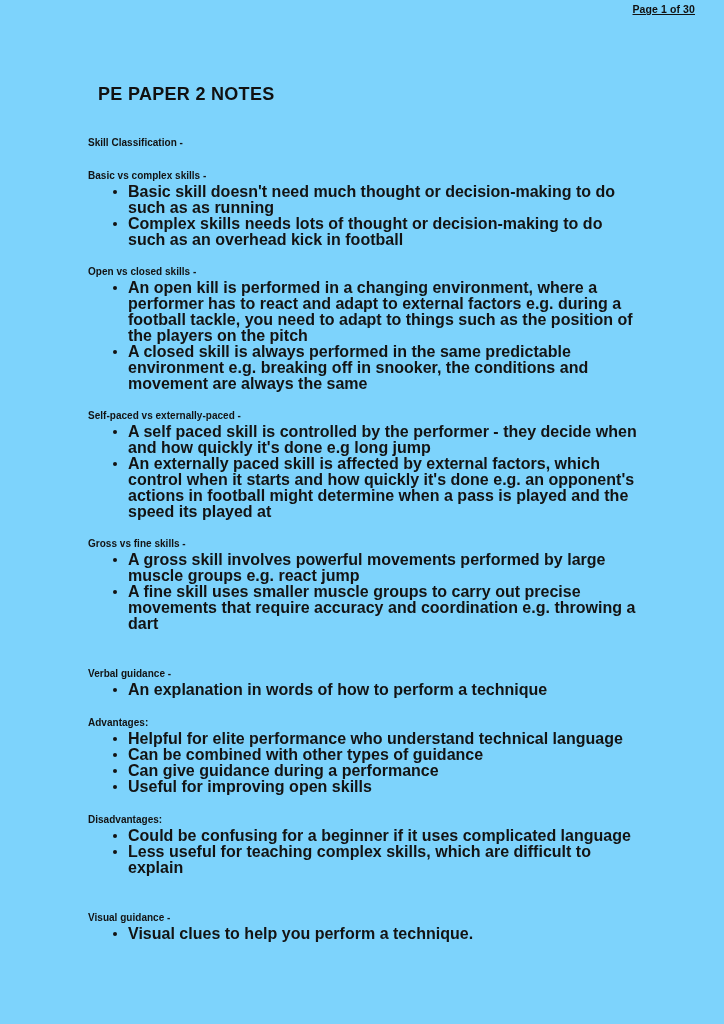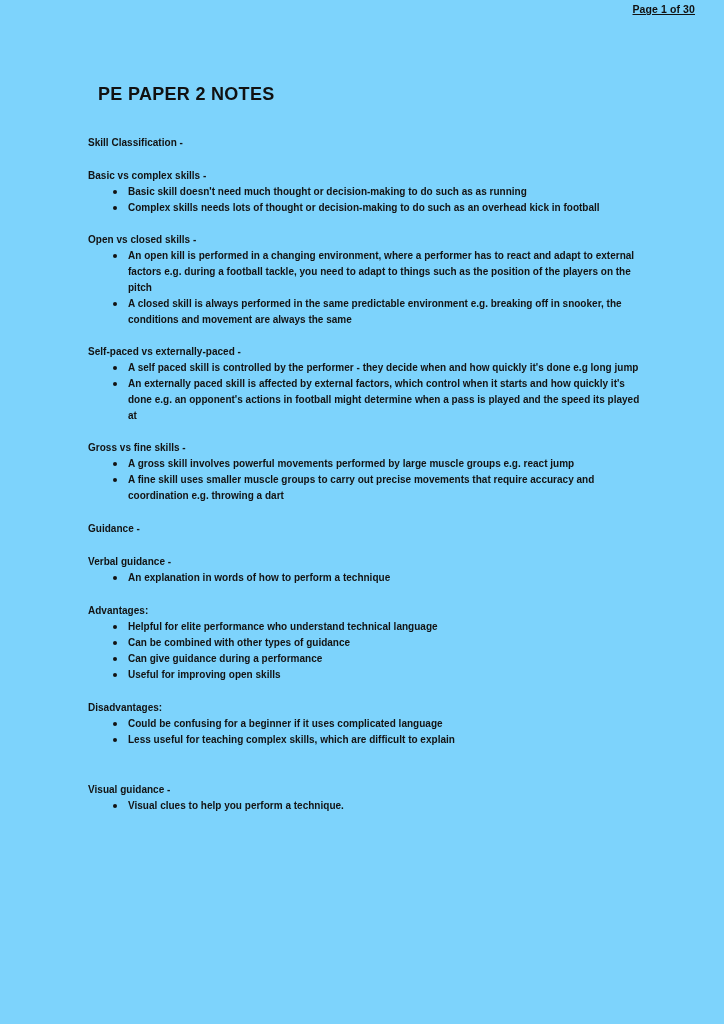--- a/index.html
+++ b/index.html
@@ -56,21 +56,21 @@
     margin: 0;
     letter-spacing: 0.02px;
   }
   ul.bullets {
     list-style: none;
     margin: 0;
     padding: 0;
   }
   ul.bullets > li {
     position: relative;
-    font-size: 10px;
+    font-size: 16px;
     font-weight: 700;
     color: #131313;
     line-height: 16px;
     padding-left: 40px;
     margin: 0;
     letter-spacing: 0.01px;
   }
   ul.bullets > li::before {
     content: "";
     position: absolute;
@@ -135,23 +135,20 @@
     <div class="section">
       <div class="heading">Gross vs fine skills -</div>
       <ul class="bullets">
         <li>A gross skill involves powerful movements performed by large muscle groups e.g. react jump</li>
         <li>A fine skill uses smaller muscle groups to carry out precise movements that require accuracy and coordination e.g. throwing a dart</li>
       </ul>
     </div>
 
     <div class="gap-md"></div>
 
-    <div class="section">
-      <div class="heading">Guidance -</div>
-    </div>
 
     <div class="gap-md"></div>
 
     <div class="section">
       <div class="heading">Verbal guidance -</div>
       <ul class="bullets">
         <li>An explanation in words of how to perform a technique</li>
       </ul>
     </div>
 

